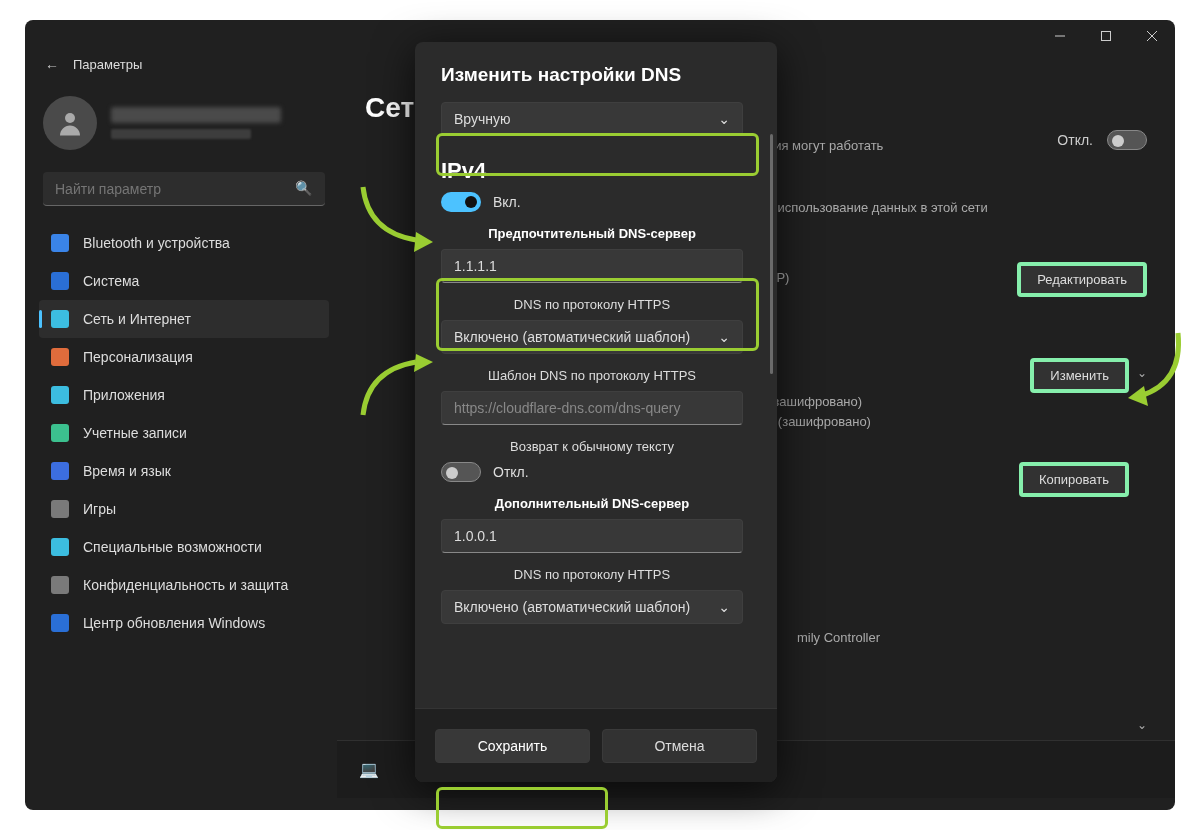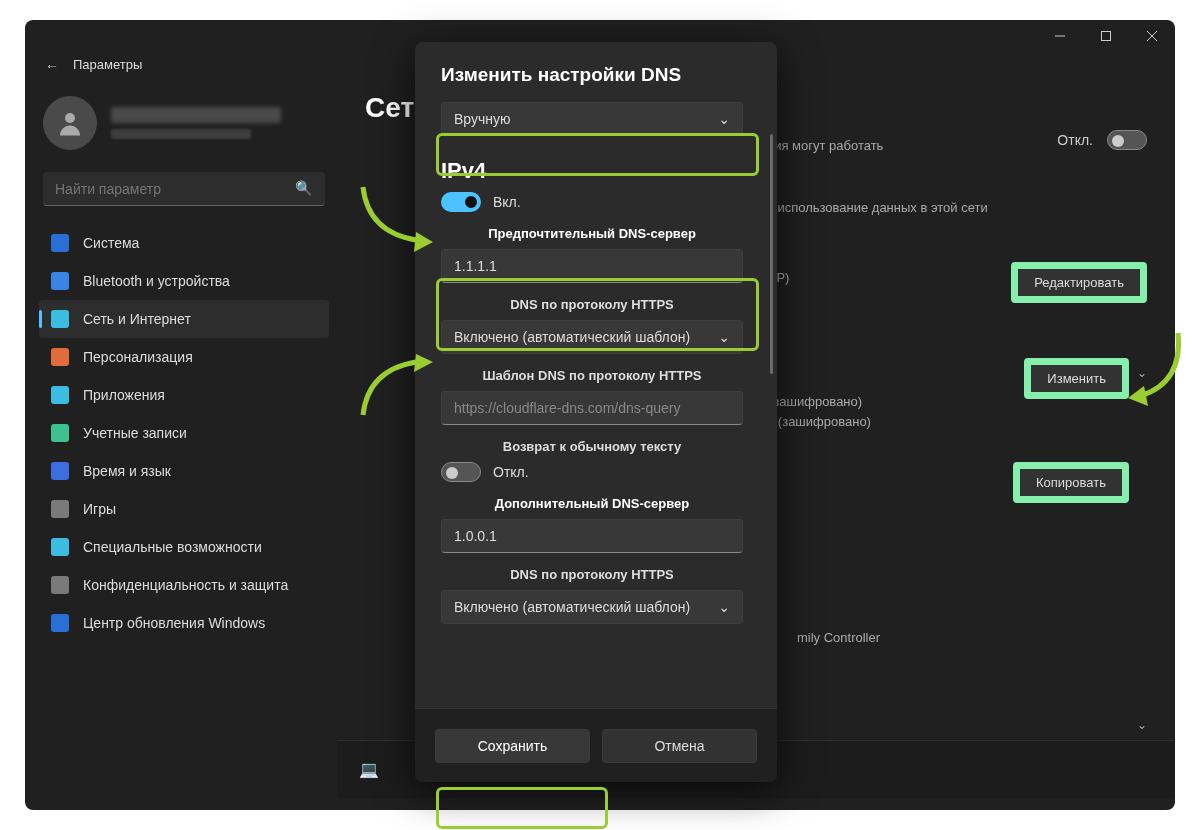--- a/index.html
+++ b/index.html
@@ -24,40 +24,40 @@
   .search-box input { width: 100%; height: 34px; background: #2d2d2d; border: none; border-bottom: 1px solid #666; border-radius: 4px; color: #aaa; padding: 0 36px 0 12px; font-size: 14px; }
   .search-box .sicon { position: absolute; right: 12px; top: 8px; color: #aaa; font-size: 14px; }
   .nav { list-style: none; }
   .nav li { height: 38px; display: flex; align-items: center; padding: 0 12px; border-radius: 4px; color: #ddd; font-size: 14px; cursor: pointer; position: relative; }
   .nav li.active { background: #2d2d2d; }
   .nav li.active::before { content:''; position: absolute; left: 0; top: 10px; bottom: 10px; width: 3px; background: #4cc2ff; border-radius: 2px; }
   .nav .nicon { width: 18px; height: 18px; margin-right: 14px; display: inline-flex; align-items: center; justify-content: center; border-radius: 3px; }
   .content { flex: 1; padding: 20px 28px; position: relative; }
   .page-heading { color: #fff; font-size: 28px; font-weight: 600; margin-bottom: 24px; }
   .toggle-label { color: #ccc; font-size: 14px; }
-  .btn { background: #323232; border: 7px solid #86efac; color: #ddd; padding: 6px 16px; border-radius: 4px; font-size: 13px; cursor: pointer; }
+  .btn { background: #323232; border: 4px solid #86efac; color: #ddd; padding: 6px 16px; border-radius: 4px; font-size: 13px; cursor: pointer; }
   .chev { color: #aaa; font-size: 12px; }
   .bottom-bar { position: absolute; bottom: 0; left: 0; right: 0; height: 58px; background: #1c1c1c; border-top: 1px solid #303030; display: flex; align-items: center; padding: 0 22px; }
   .bottom-bar .bicon { color: #ccc; font-size: 16px; }
 
   
   .dialog { position: absolute; top: 42px; left: 415px; width: 362px; height: 740px; background: #2b2b2b; border-radius: 8px; box-shadow: 0 8px 40px rgba(0,0,0,0.7); display: flex; flex-direction: column; z-index: 50; }
   .dialog-body { flex: 1; padding: 22px 34px 10px 26px; overflow: hidden; position: relative; }
   .dialog-title { color: #fff; font-size: 19px; font-weight: 600; margin-bottom: 16px; }
   .dlg-select { width: 100%; height: 34px; background: #383838; border: 1px solid #3f3f3f; border-radius: 4px; color: #ddd; padding: 0 12px; font-size: 14px; display: flex; align-items: center; justify-content: space-between; cursor: pointer; }
   .dlg-section-title { color: #fff; font-size: 22px; font-weight: 600; margin: 22px 0 8px 0; }
   .toggle { width: 40px; height: 20px; border-radius: 10px; position: relative; cursor: pointer; display: inline-block; vertical-align: middle; }
   .toggle.on { background: #4cc2ff; }
   .toggle.off { background: #555; border: 1px solid #888; }
   .toggle .knob { position: absolute; width: 12px; height: 12px; border-radius: 50%; background: #111; top: 4px; }
   .toggle.on .knob { right: 4px; background: #111; }
   .toggle.off .knob { left: 4px; background: #ccc; }
   .toggle-row { display: flex; align-items: center; gap: 12px; margin: 6px 0 14px 0; }
   .dlg-label { color: #fff; font-size: 13px; font-weight: 600; margin-top: 14px; margin-bottom: 8px; text-align: center; }
-  .dlg-label.norm { font-weight: 700; color: #ddd; }
+  .dlg-label.norm { font-weight: 400; color: #ddd; }
   .dlg-input { width: 100%; height: 34px; background: #383838; border: 1px solid #3f3f3f; border-bottom: 1px solid #888; border-radius: 4px; color: #ddd; padding: 0 12px; font-size: 14px; }
   .dlg-input.ro { color: #888; }
   .dlg-footer { height: 74px; background: #202020; border-top: 1px solid #343434; display: flex; align-items: center; justify-content: flex-start; gap: 12px; padding: 0 20px; border-radius: 0 0 8px 8px; }
   .dlg-btn { flex: 1; height: 34px; border-radius: 4px; font-size: 14px; cursor: pointer; border: 1px solid #3a3a3a; }
   .dlg-btn.primary { background: #383838; color: #fff; }
   .dlg-btn.secondary { background: #323232; color: #ddd; }
   .scroll-indicator { position: absolute; right: 4px; top: 92px; width: 3px; height: 240px; background: #6a6a6a; border-radius: 2px; }
 
   
   .hl { position: absolute; border: 3px solid #9acd32; border-radius: 6px; pointer-events: none; z-index: 60; }
@@ -114,26 +114,26 @@
           <div class="user-name"></div>
           <div class="user-mail"></div>
         </div>
       </div>
       <div class="search-box">
         <input type="text" placeholder="Найти параметр" style="">
         <span class="sicon">🔍</span>
       </div>
       <ul class="nav" id="nav">
           <li>
+            <span class="nicon" style="background: rgb(58, 132, 232);"></span>
+            <span>Bluetooth и устройства</span>
+          </li>
+          <li>
             <span class="nicon" style="background: rgb(42, 111, 214);"></span>
             <span>Система</span>
-          </li>
-          <li>
-            <span class="nicon" style="background: rgb(58, 132, 232);"></span>
-            <span>Bluetooth и устройства</span>
           </li>
           <li class="active">
             <span class="nicon" style="background: rgb(60, 189, 224);"></span>
             <span>Сеть и Интернет</span>
           </li>
           <li>
             <span class="nicon" style="background: rgb(224, 108, 60);"></span>
             <span>Персонализация</span>
           </li>
           <li>

